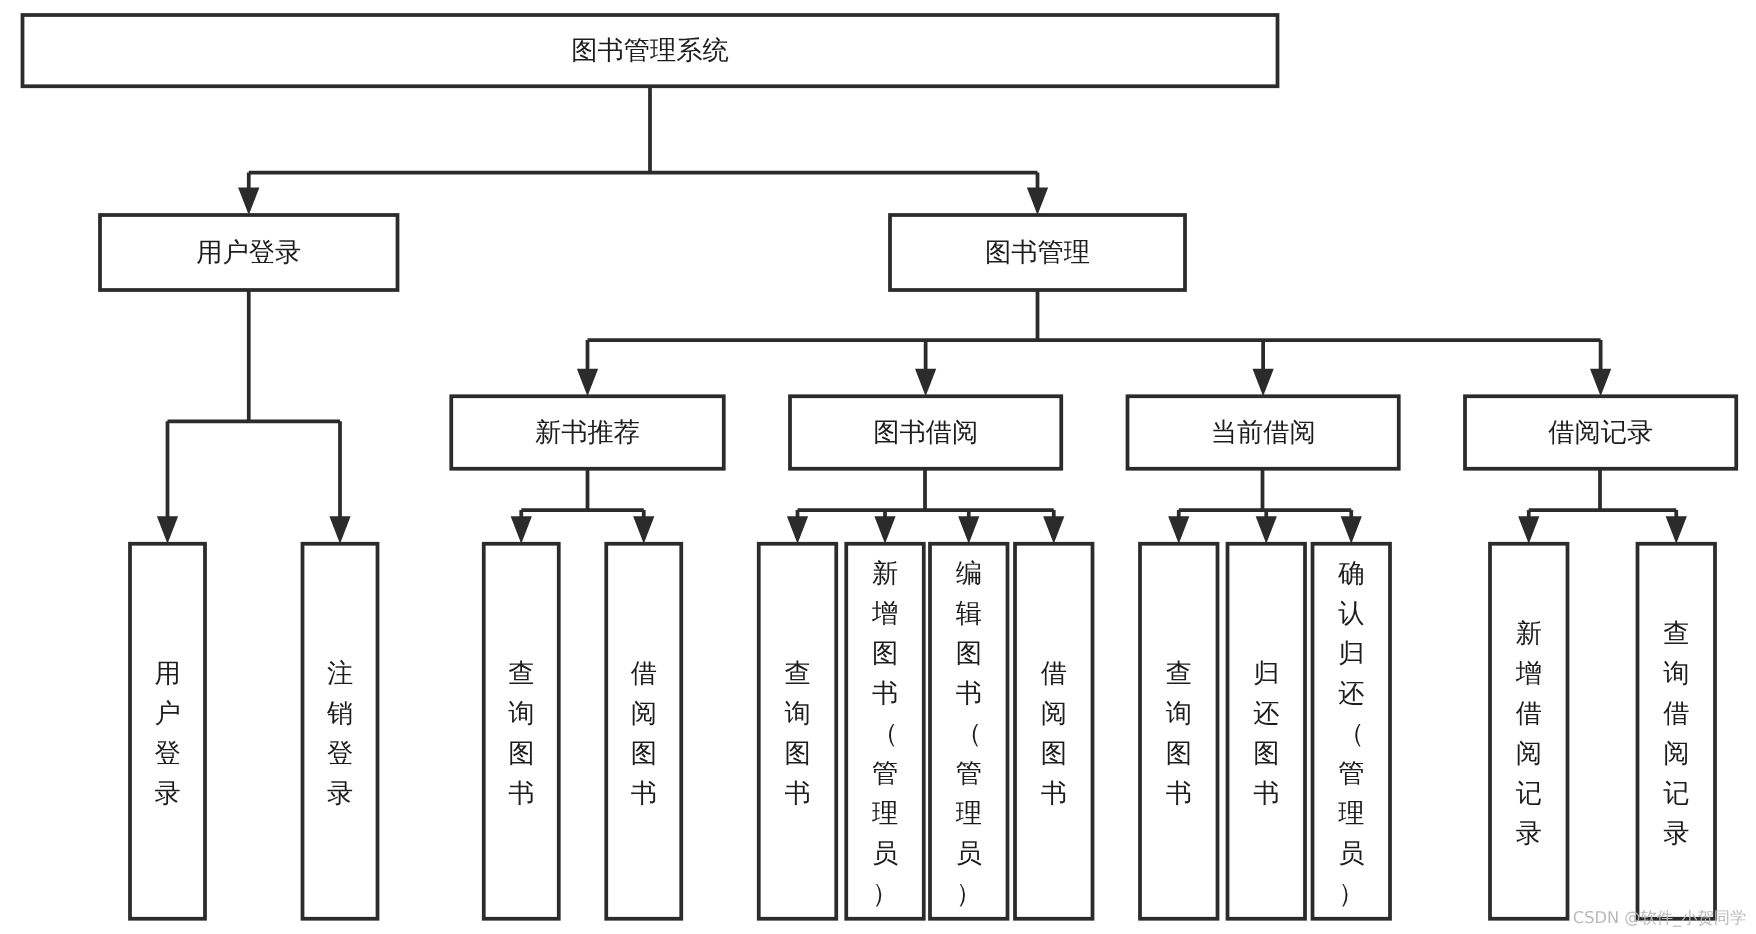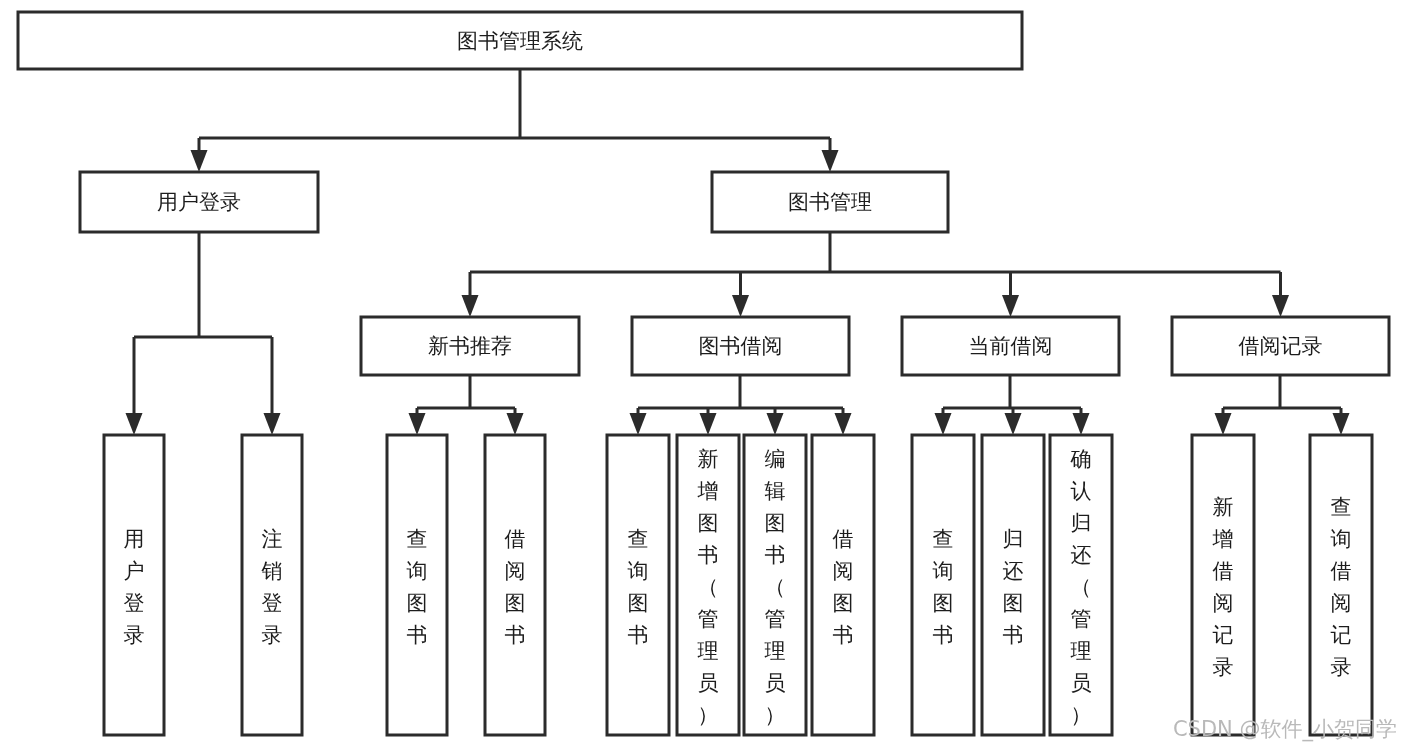--- a/index.html
+++ b/index.html
@@ -54,21 +54,21 @@
     font-family: "DejaVu Sans", "Liberation Sans", sans-serif;
     font-size: 21px;
     fill: #1d1d1d;
     text-anchor: middle;
   }
   .watermark {
     position: absolute;
     right: 8px;
     bottom: 4px;
     font-family: "DejaVu Sans", "Liberation Sans", sans-serif;
-    font-size: 21px;
+    font-size: 13px;
     color: #b9b9b9;
     white-space: nowrap;
     user-select: none;
   }
 </style>
 </head>
 <body>
 
 <div id="diagram-root">
   <svg id="flow-svg" viewBox="0 0 1405 747">

